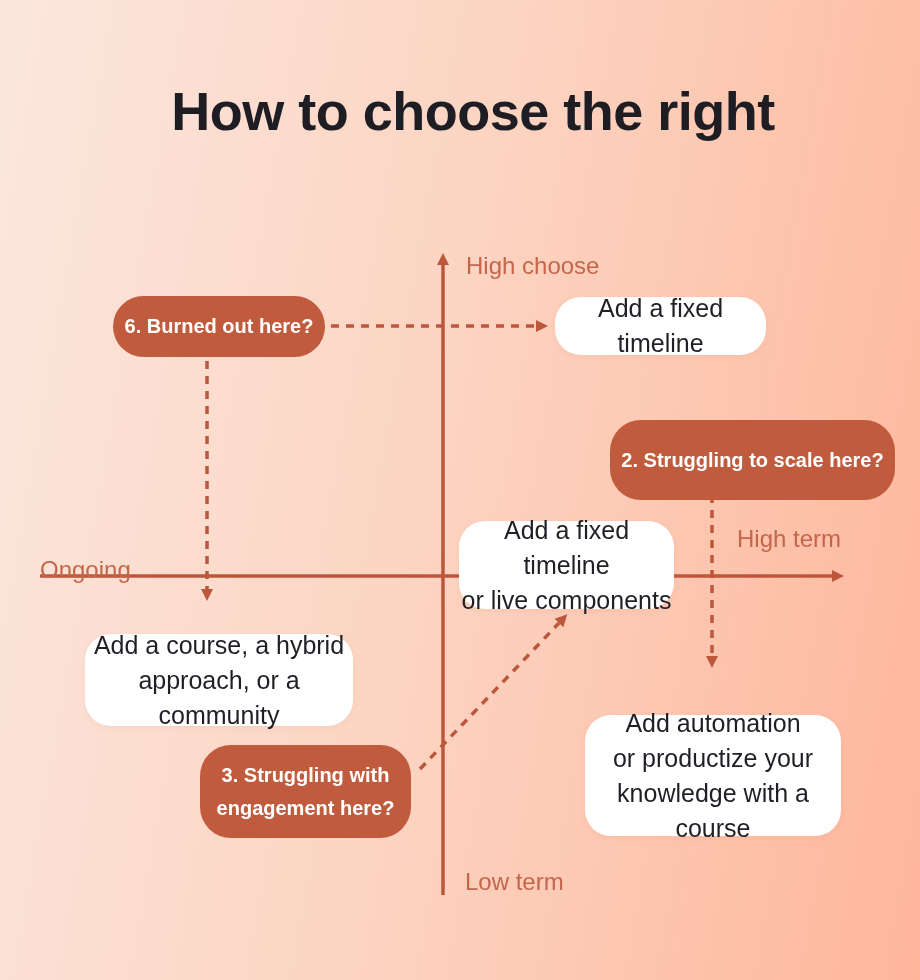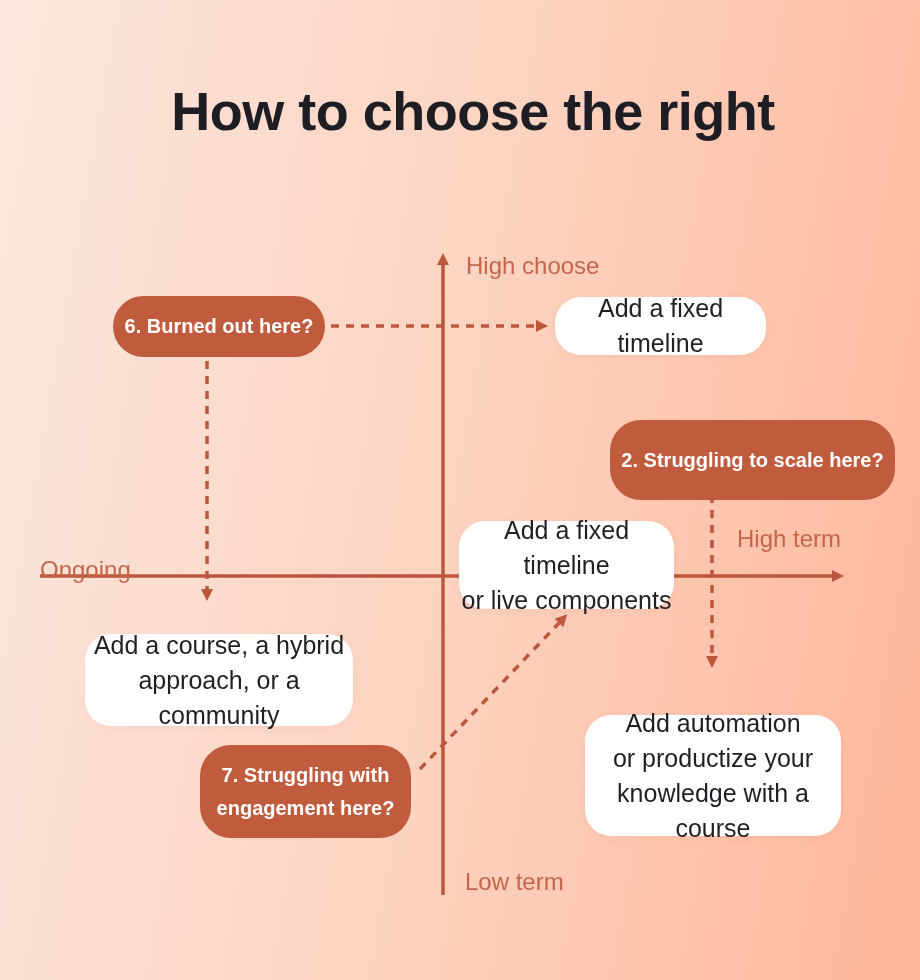--- a/index.html
+++ b/index.html
@@ -99,21 +99,21 @@
     <path d="M 420 769 L 559 623" stroke="#bc573c" stroke-width="3.5" fill="none" stroke-dasharray="8 7" marker-end="url(#ah)"></path>
   </svg>
 
   <div class="axis-label lbl-high">High choose</div>
   <div class="axis-label lbl-low">Low term</div>
   <div class="axis-label lbl-left">Ongoing</div>
   <div class="axis-label lbl-right">High term</div>
 
   <div class="pill pill-1">6. Burned out here?</div>
   <div class="pill pill-2">2. Struggling to scale here?</div>
-  <div class="pill pill-3">7. Struggling with
+  <div class="pill pill-3">3. Struggling with
 engagement here?</div>
 
   <div class="answer ans-1">Add a fixed timeline</div>
   <div class="answer ans-2">Add a fixed timeline
 or live components</div>
   <div class="answer ans-3">Add a course, a hybrid
 approach, or a community</div>
   <div class="answer ans-4">Add automation
 or productize your
 knowledge with a course</div>

